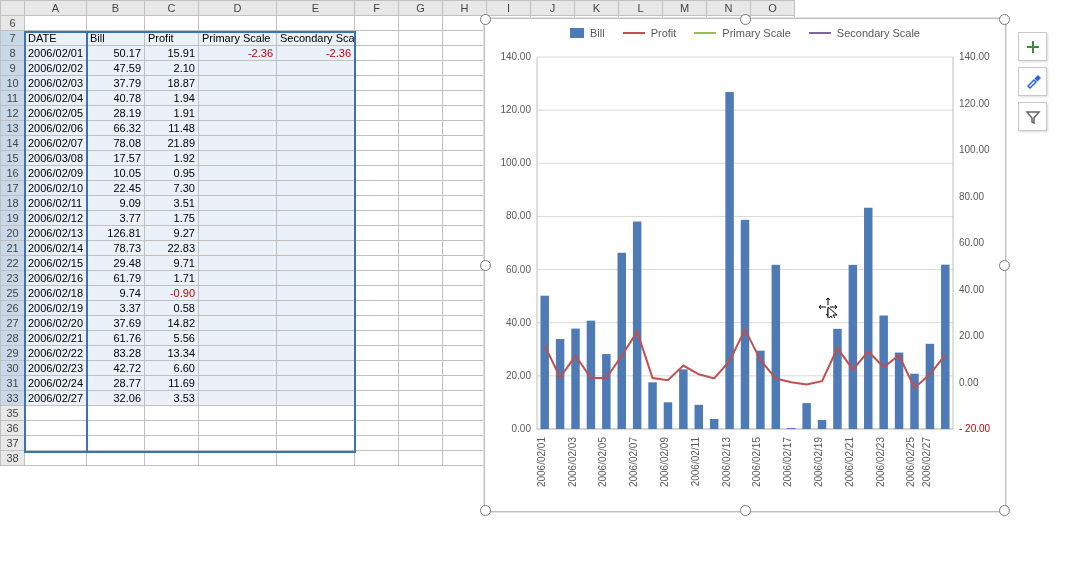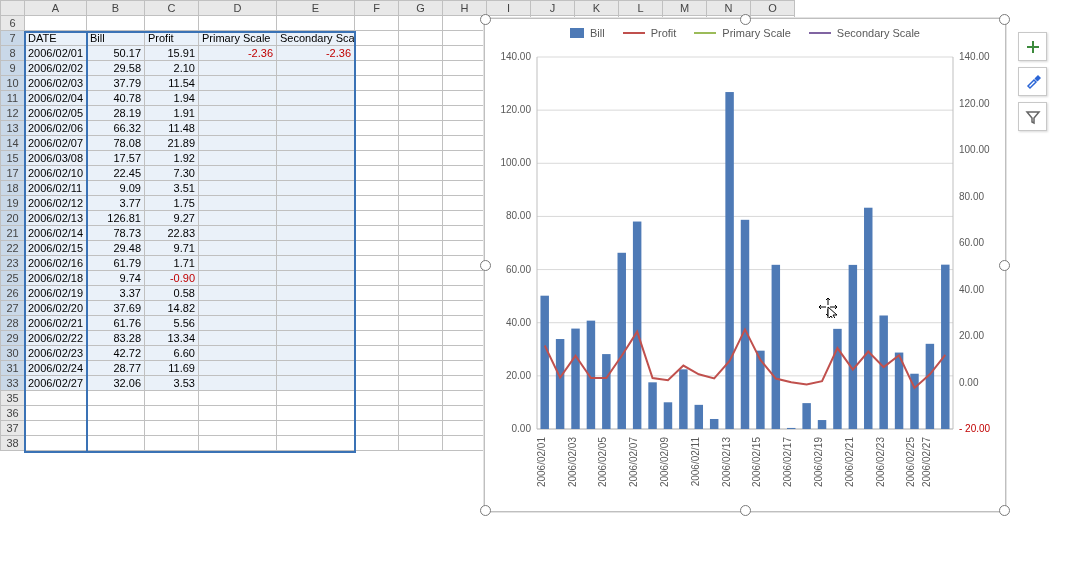--- a/index.html
+++ b/index.html
@@ -130,40 +130,40 @@
           <td></td>
           <td></td>
           <td></td>
           <td></td>
           <td></td>
           <td></td>
         </tr>
         <tr>
           <th class="rowsel">9</th>
           <td class="selcell lalign">2006/02/02</td>
-          <td class="selcell">29.58</td>
+          <td class="selcell">47.59</td>
           <td class="selcell">2.10</td>
           <td class="selcell"></td>
           <td class="selcell"></td>
           <td></td>
           <td></td>
           <td></td>
           <td></td>
           <td></td>
           <td></td>
           <td></td>
           <td></td>
           <td></td>
           <td></td>
         </tr>
         <tr>
           <th class="rowsel">10</th>
           <td class="selcell lalign">2006/02/03</td>
           <td class="selcell">37.79</td>
-          <td class="selcell">11.54</td>
+          <td class="selcell">18.87</td>
           <td class="selcell"></td>
           <td class="selcell"></td>
           <td></td>
           <td></td>
           <td></td>
           <td></td>
           <td></td>
           <td></td>
           <td></td>
           <td></td>
@@ -240,20 +240,38 @@
           <td></td>
           <td></td>
           <td></td>
           <td></td>
         </tr>
         <tr>
           <th class="rowsel">15</th>
           <td class="selcell lalign">2006/03/08</td>
           <td class="selcell">17.57</td>
           <td class="selcell">1.92</td>
+          <td class="selcell"></td>
+          <td class="selcell"></td>
+          <td></td>
+          <td></td>
+          <td></td>
+          <td></td>
+          <td></td>
+          <td></td>
+          <td></td>
+          <td></td>
+          <td></td>
+          <td></td>
+        </tr>
+        <tr>
+          <th class="rowsel">16</th>
+          <td class="selcell lalign">2006/02/09</td>
+          <td class="selcell">10.05</td>
+          <td class="selcell">0.95</td>
           <td class="selcell"></td>
           <td class="selcell"></td>
           <td></td>
           <td></td>
           <td></td>
           <td></td>
           <td></td>
           <td></td>
           <td></td>
           <td></td>

